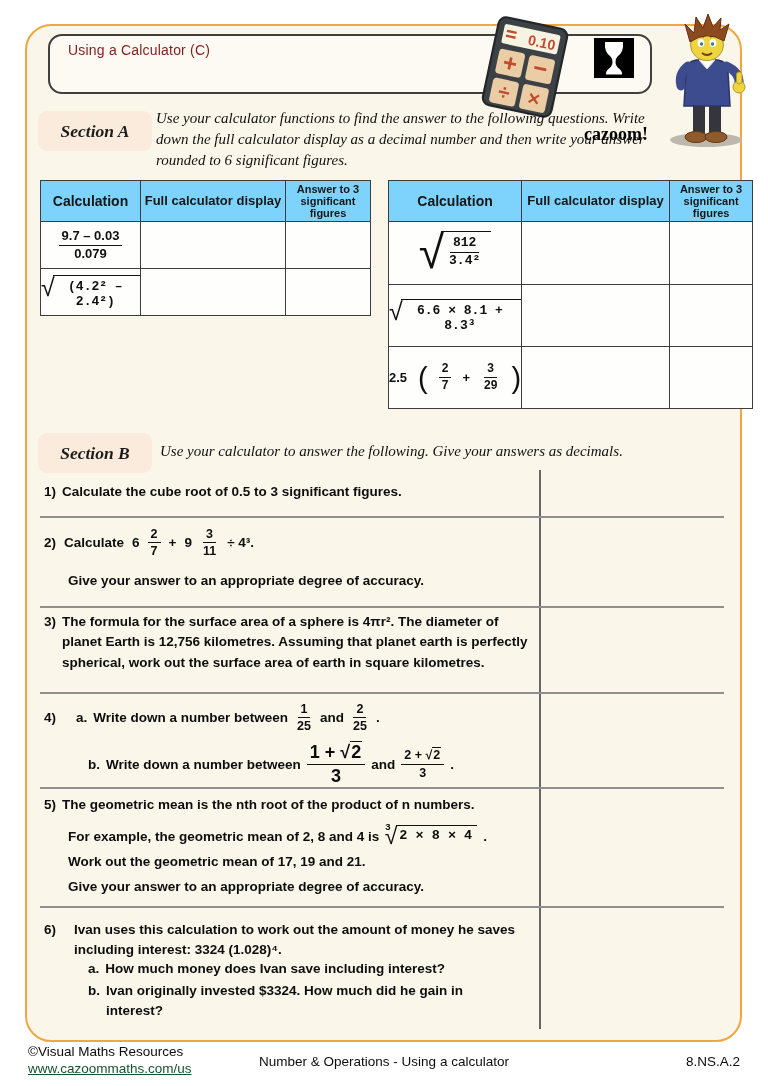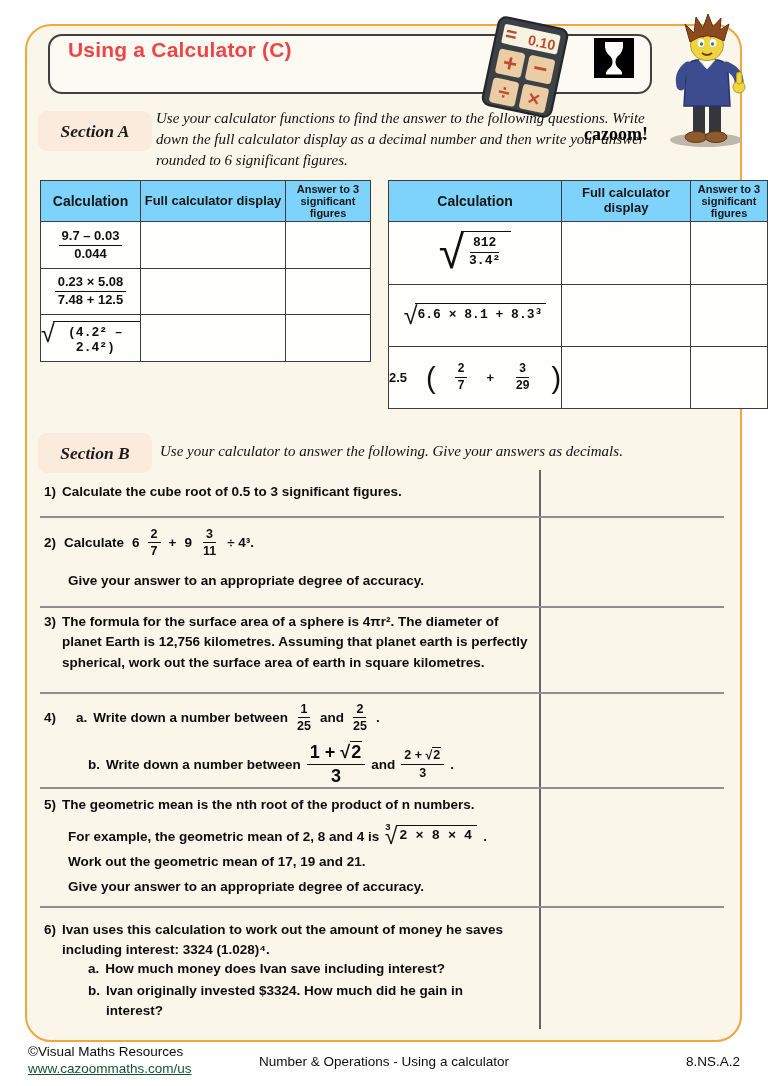--- a/index.html
+++ b/index.html
@@ -7,21 +7,21 @@
        font-family:"Liberation Sans", sans-serif;color:#111;}
   .abs{position:absolute;}
 
   
   .sheet{left:25px;top:24px;width:713px;height:1014px;background:#FBF6EA;
          border:2px solid #F1A63F;border-radius:26px;}
 
   
   .title-box{left:48px;top:34px;width:600px;height:56px;background:#FCFAF3;
              border:2.5px solid #3F3F3F;border-radius:14px;}
-  .title-text{left:68px;top:50px;font-size:21px;font-weight:bold;color:#ef4444;letter-spacing:.2px;}
+  .title-text{left:68px;top:50px;font-size:14px;font-weight:normal;color:#7f1d1d;letter-spacing:.2px;}
 
   .logo-square{left:594px;top:38px;width:40px;height:40px;}
   .logo-text{left:576px;top:77px;width:80px;text-align:center;
              font-family:"Liberation Serif", serif;font-weight:bold;font-size:18px;color:#000;margin-top:47px;}
 
   
   .sec-label{width:114px;height:40px;background:#FBEBDC;border-radius:9px;
              display:flex;align-items:center;justify-content:center;
              font-family:"Liberation Serif", serif;font-style:italic;font-weight:bold;
              font-size:17.5px;color:#1c1c1c;}
@@ -126,31 +126,21 @@
   <tbody>
       <tr style="height:41px;">
     <th class="h-calc" style="width:99px;">Calculation</th>
     <th class="h-disp" style="width:144px;">Full calculator display</th>
     <th class="h-ans" style="width:84px;">Answer to 3 significant figures</th>
   </tr>
   <tr style="height:47px;">
     <td class="math">
       <span class="frac">
             <span class="n">9.7 – 0.03</span>
-            <span class="d">0.044</span>
-          </span>
-    </td>
-    <td></td>
-    <td></td>
-  </tr>
-  <tr style="height:46px;">
-    <td class="math">
-      <span class="frac">
-            <span class="n">0.23 × 5.08</span>
-            <span class="d">7.48 + 12.5</span>
+            <span class="d">0.079</span>
           </span>
     </td>
     <td></td>
     <td></td>
   </tr>
   <tr style="height:47px;">
     <td class="math">
       <span class="sqrt sqrt--sm">
             <span class="sym">√</span>
             <span class="cnt">(4.2² – 2.4²)</span>
@@ -187,21 +177,21 @@
       <span class="sqrt sqrt--sm">
             <span class="sym">√</span>
             <span class="cnt">6.6 × 8.1 + 8.3³</span>
           </span>
     </td>
     <td></td>
     <td></td>
   </tr>
   <tr style="height:62px;">
     <td class="math">
-      <span style="display:inline-flex;align-items:center;gap:19px;">
+      <span style="display:inline-flex;align-items:center;gap:11px;">
         <span>2.5</span>
             <span class="bigp">(</span>
             <span class="frac" style="font-size:12px;">
               <span class="n">2</span>
               <span class="d">7</span>
             </span>
             <span>+</span>
             <span class="frac" style="font-size:12px;">
               <span class="n">3</span>
               <span class="d">29</span>
@@ -297,21 +287,21 @@
       <span class="cnt" style="padding:2px 5px 0 3px;font-weight:bold;">2 × 8 × 4</span>
     </span>
   <span>.</span>
 </div>
 <div class="abs q" style="left:68px;top:852px;">Work out the geometric mean of 17, 19 and 21.</div>
 <div class="abs q" style="left:68px;top:877px;">Give your answer to an appropriate degree of accuracy.</div>
 
 <div class="abs" style="left:44px;top:920px;">
   <div style="display:flex;gap:6px;align-items:flex-start;">
     <span class="q">6)</span>
-    <span class="q" style="display:block;width:460px;">Ivan uses this calculation to work out the amount of money he saves including interest: 3324 (1.028)⁴.</span>
+    <span class="q" style="display:block;width:460px;margin-left:12px;">Ivan uses this calculation to work out the amount of money he saves including interest: 3324 (1.028)⁴.</span>
   </div>
 </div>
 <div class="abs qrow" style="left:88px;top:961px;">
   <span>a.</span>
   <span>How much money does Ivan save including interest?</span>
 </div>
 <div class="abs" style="left:88px;top:981px;">
   <div style="display:flex;gap:6px;align-items:flex-start;">
     <span class="q">b.</span>
     <span class="q" style="display:block;width:412px;">Ivan originally invested $3324. How much did he gain in interest?</span>

